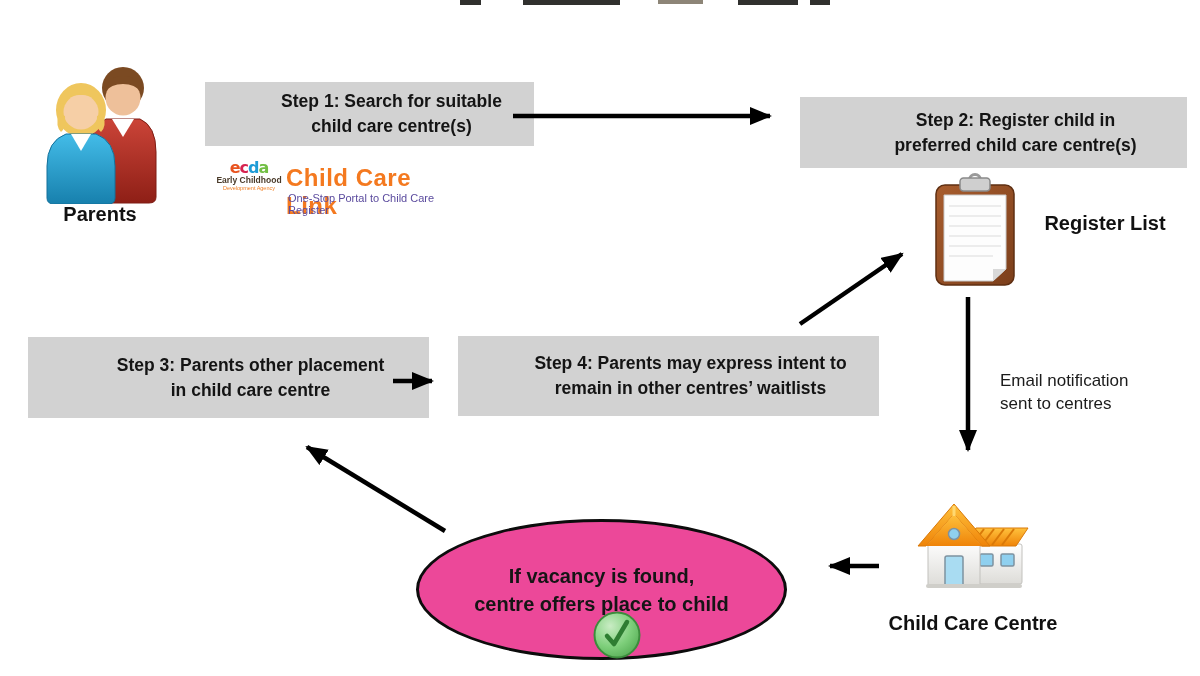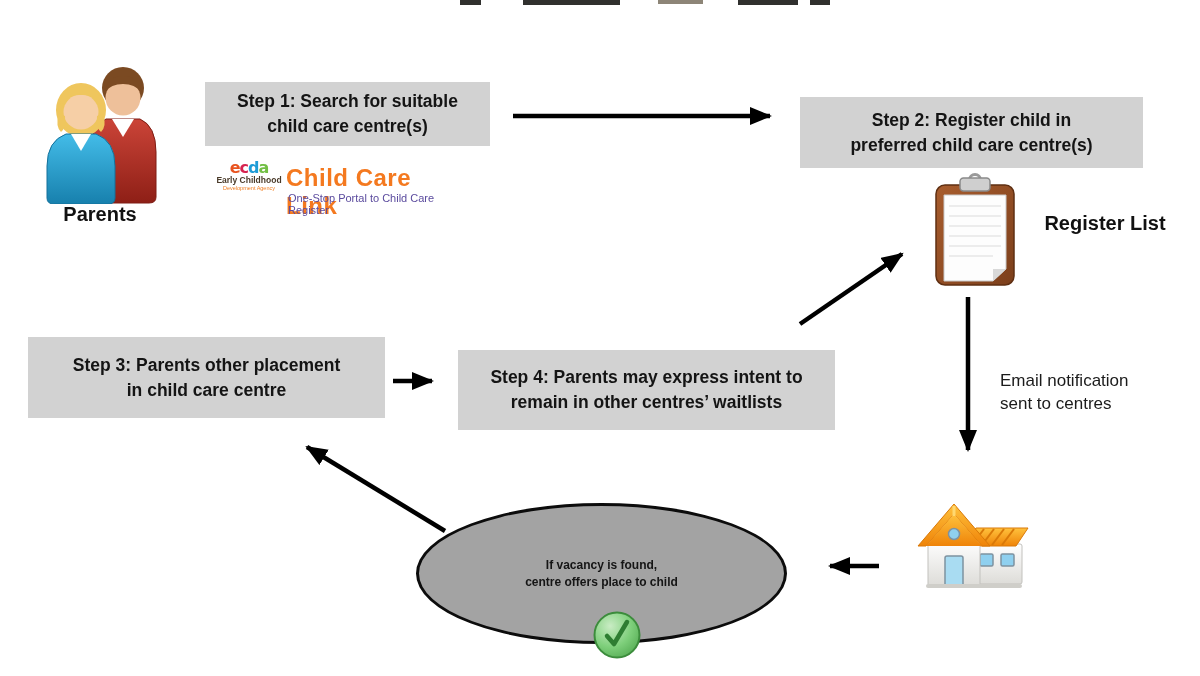--- a/index.html
+++ b/index.html
@@ -6,36 +6,36 @@
   #stage{
     position:relative;width:1200px;height:676px;overflow:hidden;background:#ffffff;
     font-family:"Liberation Sans",sans-serif;color:#151515;
   }
   .abs{position:absolute;}
   .frag{position:absolute;top:0;height:5px;background:#30302e;}
   .frag.light{background:#8d8577;height:4px;}
 
   .stepbox{
     position:absolute;background:#d2d2d2;display:flex;align-items:center;justify-content:center;
-    text-align:center;font-weight:bold;font-size:17.5px;line-height:1.42;color:#141414;
+    text-align:center;font-weight:bold;font-size:17.5px;line-height:1.42;color:#141414;padding-left:44px;
   }
   .stepbox span{white-space:pre-line;}
 
   .biglabel{position:absolute;font-weight:bold;font-size:20px;text-align:center;color:#111;}
 
   .note{
     position:absolute;font-size:17px;line-height:1.35;text-align:left;color:#1b1b1b;
     white-space:pre-line;
   }
 
   #vacancy-ellipse{
-    position:absolute;left:416px;top:503px;width:371px;height:141px;
+    position:absolute;left:416px;top:519px;width:371px;height:141px;
     border:3.5px solid #0c0c0c;border-radius:50%;box-sizing:border-box;
     display:flex;align-items:center;justify-content:center;text-align:center;
-    font-weight:bold;font-size:12px;line-height:1.4;background:#a3a3a3;
+    font-weight:bold;font-size:20px;line-height:1.4;background:#ec4899;
   }
   #vacancy-ellipse span{white-space:pre-line;}
 
   #arrows{position:absolute;left:0;top:0;pointer-events:none;}
 
   
   #ccl-logo{position:absolute;left:216px;top:161px;width:250px;height:48px;}
   .ecda-mark{position:absolute;left:0;top:0;width:66px;text-align:center;}
   .ecda-letters{font-size:16px;font-weight:bold;letter-spacing:-1px;line-height:0.9;font-family:"DejaVu Sans",sans-serif;}
   .ml0{color:#e8531f;} .ml1{color:#d6234f;} .ml2{color:#1f9cd7;} .ml3{color:#72bf44;}
@@ -131,21 +131,21 @@
   <div class="biglabel" style="left:1030px;top:212px;width:150px;">Register List</div>
 
   <div class="note" style="left:1000px;top:370px;width:178px;">Email notification
 sent to centres</div>
 
   <div class="stepbox" style="left:28px;top:337px;width:357px;height:81px;">
     <span>Step 3: Parents other placement
 in child care centre</span>
   </div>
 
-  <div class="stepbox" style="left:458px;top:350px;width:377px;height:80px;">
+  <div class="stepbox" style="left:458px;top:336px;width:377px;height:80px;">
     <span>Step 4: Parents may express intent to
 remain in other centres’ waitlists</span>
   </div>
 
   <div id="vacancy-ellipse">
     <span>If vacancy is found,
 centre offers place to child</span>
   </div>
 
   <div class="abs" style="left:592px;top:610px;width:50px;height:50px;">
@@ -188,20 +188,21 @@
 
       <rect x="16" y="46" width="52" height="46" rx="2" fill="url(#wallg)" stroke="#c2c1bd" stroke-width="1"></rect>
       <polygon points="6,52 42,10 78,52 70,52 42,20 14,52" fill="url(#roofg)" stroke="#d97908" stroke-width="1"></polygon>
       <polygon points="14,52 42,20 70,52" fill="url(#roofg)"></polygon>
       <line x1="42" y1="12" x2="42" y2="22" stroke="#ffd870" stroke-width="3"></line>
       <circle cx="42" cy="40" r="5.5" fill="#8fd0ef" stroke="#7e92a0" stroke-width="1.5"></circle>
       <rect x="33" y="62" width="18" height="30" rx="2" fill="#a9dcf2" stroke="#7e92a0" stroke-width="1.5"></rect>
       <rect x="14" y="90" width="96" height="4" rx="2" fill="#cfcec9"></rect>
     </svg>
   </div>
+  <div class="biglabel" style="left:868px;top:612px;width:210px;">Child Care Centre</div>
 
   <svg id="arrows" width="1200" height="676" viewBox="0 0 1200 676">
     <defs>
       <marker id="ah" markerUnits="userSpaceOnUse" markerWidth="24" markerHeight="20" refX="20" refY="9" orient="auto">
         <path d="M0,0 L22,9 L0,18 Z" fill="#000"></path>
       </marker>
     </defs>
     <line x1="513" y1="116" x2="770" y2="116" stroke="#000" stroke-width="4.5" marker-end="url(#ah)"></line>
     <line x1="800" y1="324" x2="902" y2="254" stroke="#000" stroke-width="4.5" marker-end="url(#ah)"></line>
     <line x1="968" y1="297" x2="968" y2="450" stroke="#000" stroke-width="4.5" marker-end="url(#ah)"></line>

